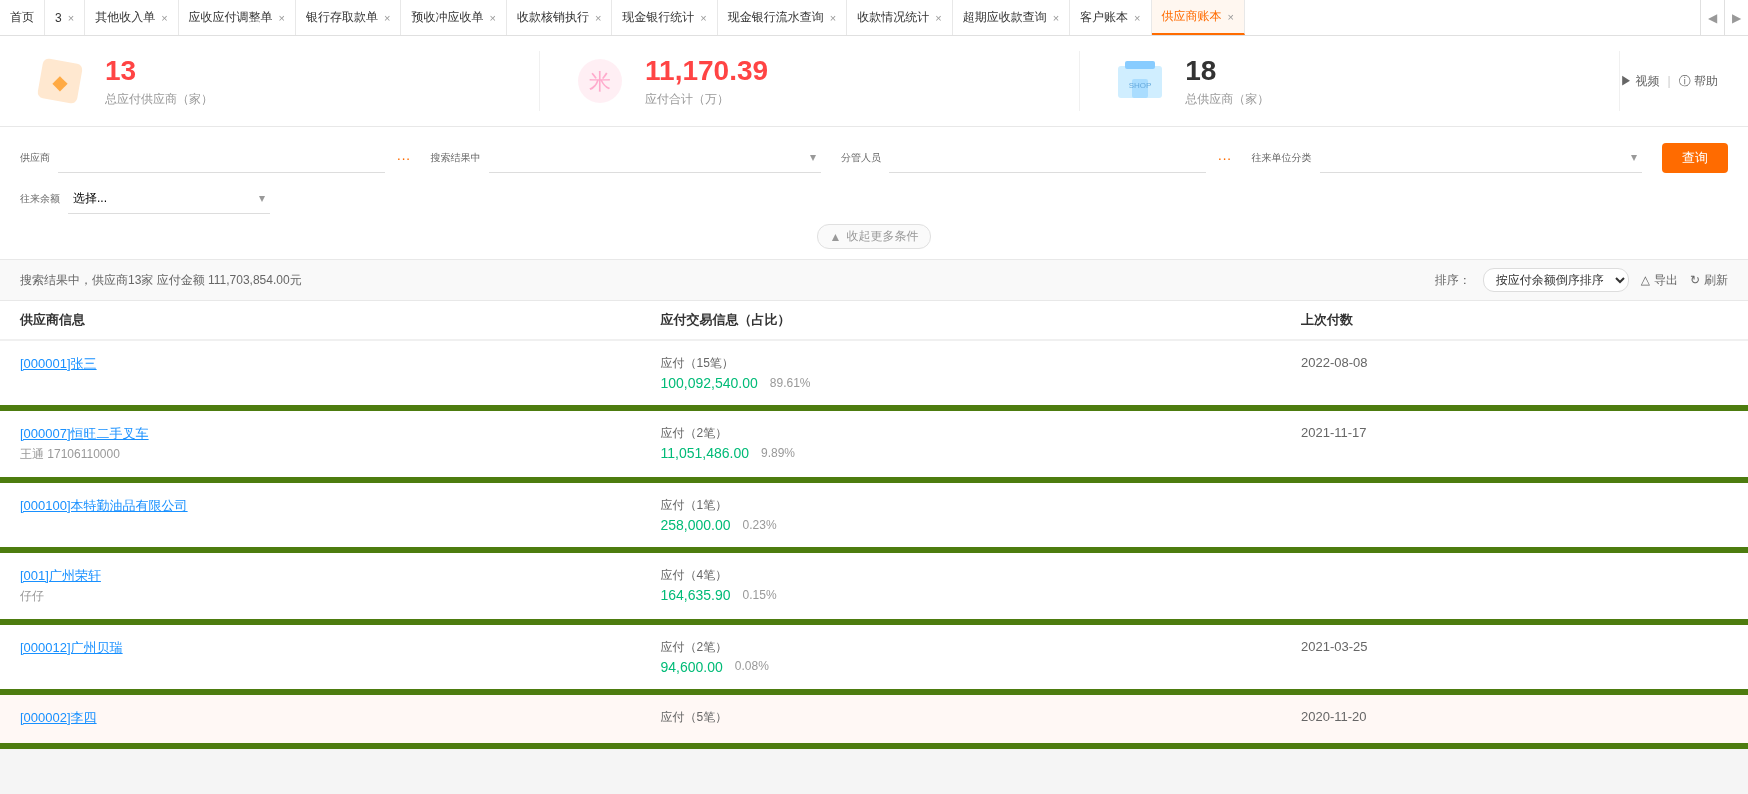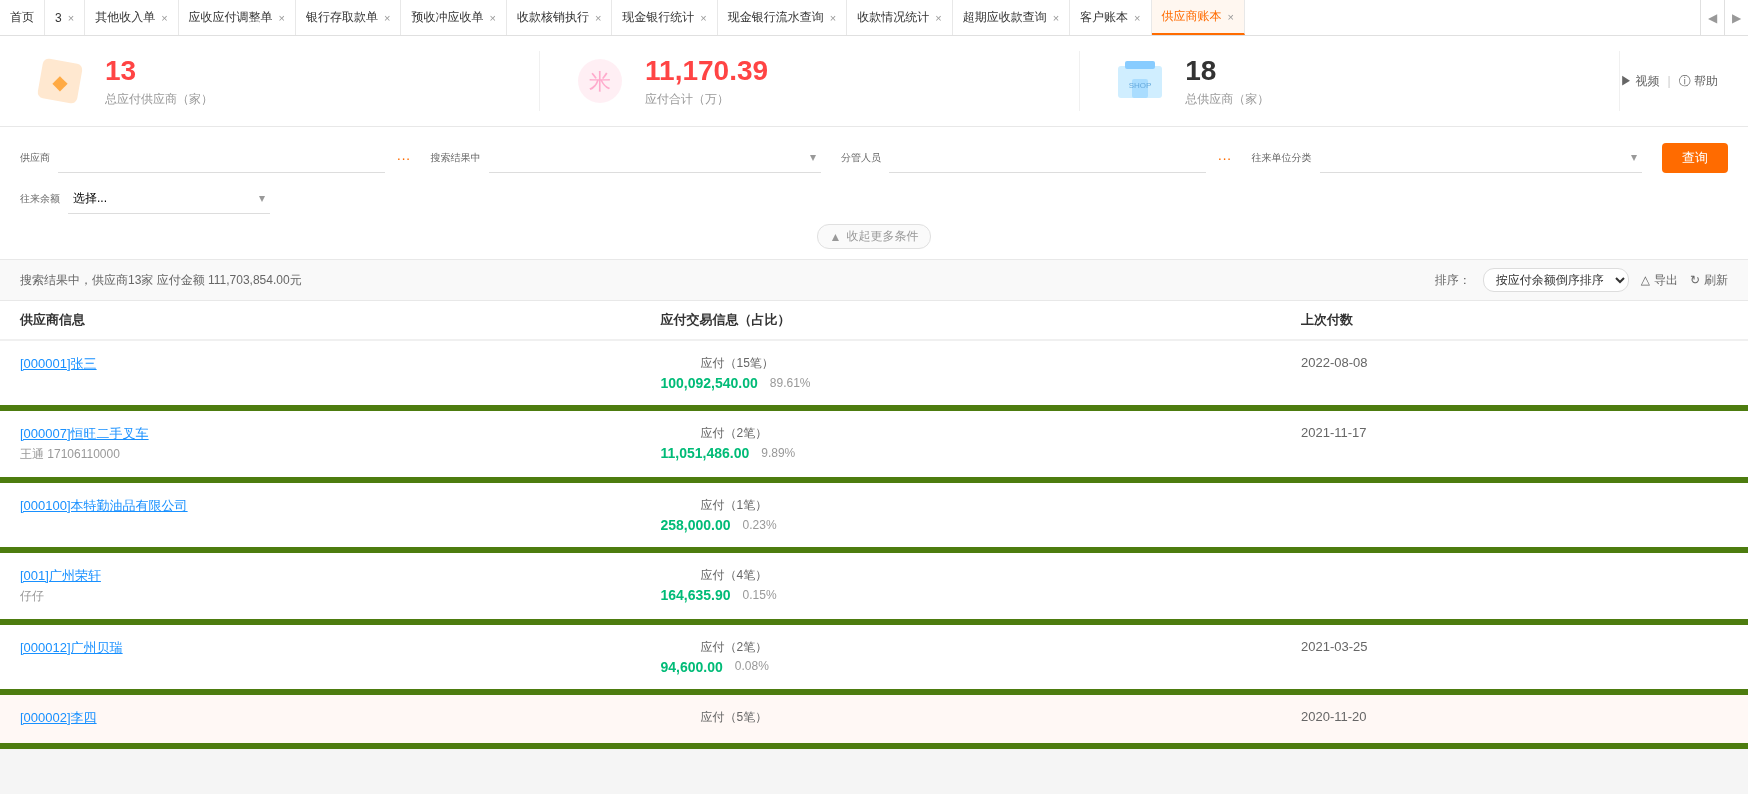--- a/index.html
+++ b/index.html
@@ -254,26 +254,25 @@
     }
     .supplier-sub {
       color: #999;
       font-size: 12px;
       margin-top: 3px;
     }
     .payable-label {
       font-size: 12px;
       color: #666;
       margin-bottom: 3px;
-      margin-left: 40px;
     }
     .payable-amount {
       font-size: 14px;
       color: #00bb77;
-      font-weight: 700;
+      font-weight: 400;
     }
     .payable-percent {
       font-size: 12px;
       color: #999;
       margin-left: 12px;
     }
     .last-pay-date {
       font-size: 13px;
       color: #666;
     }

